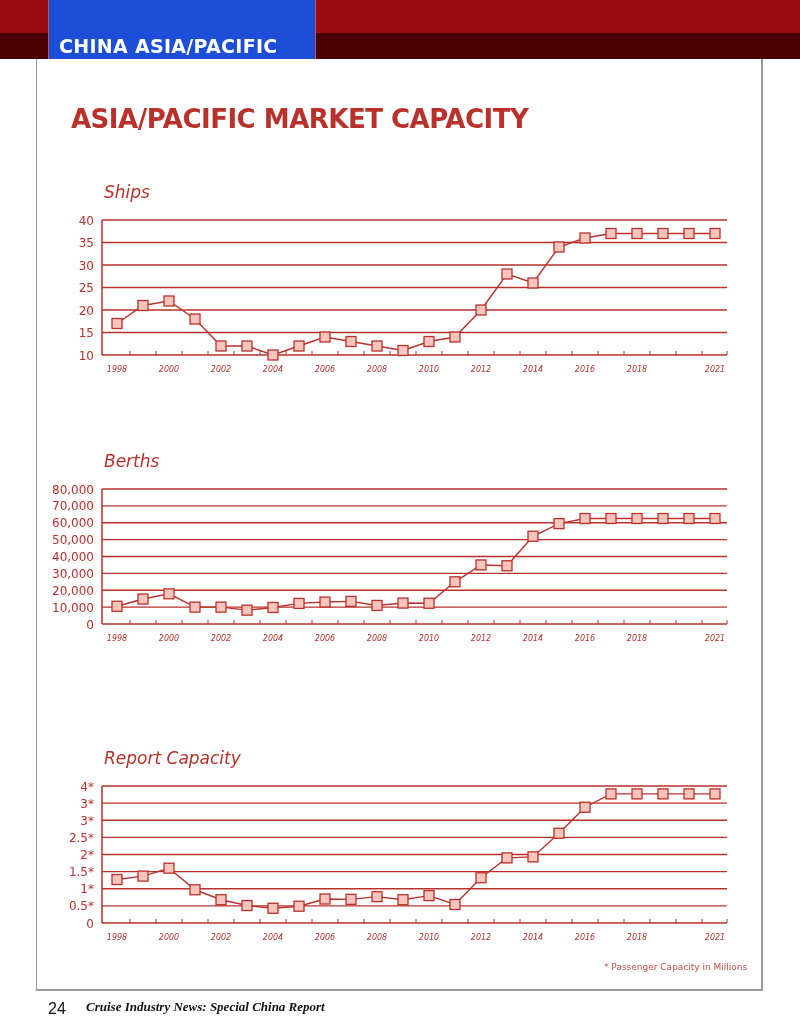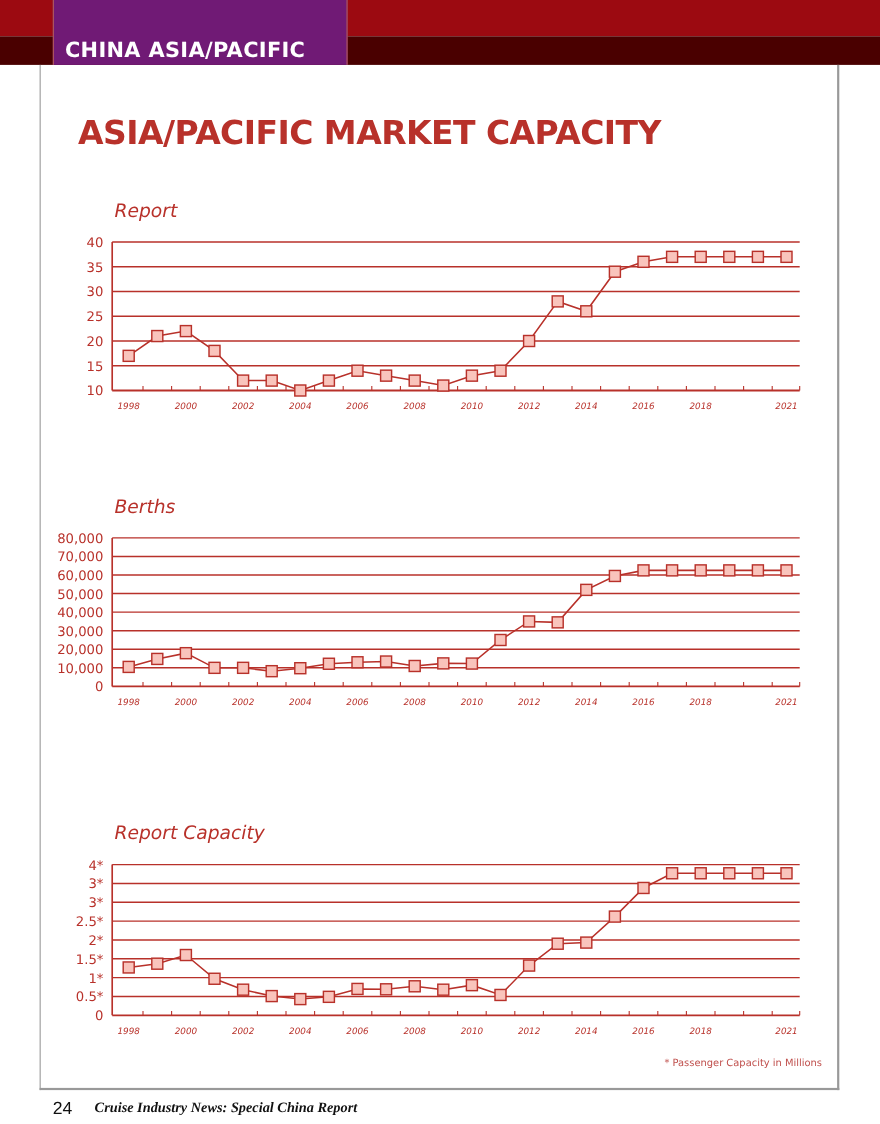--- a/index.html
+++ b/index.html
@@ -1,41 +1,41 @@
 <!DOCTYPE html>
 <html><head>
 <meta charset="utf-8">
 <style>
   html, body { margin:0; padding:0; background:#ffffff; }
   body { width:800px; height:1022px; position:relative; overflow:hidden; font-family:"DejaVu Sans", sans-serif; }
   .band-top { position:absolute; left:0; top:0; width:800px; height:33px; background:#9c0a11; }
   .band-bot { position:absolute; left:0; top:33px; width:800px; height:26px; background:#4a0000; }
-  .section-tab { position:absolute; left:48px; top:0; width:266px; height:59px; background:#701a75; border-left:1px solid #b35a5a; border-right:1px solid #b35a5a; }
+  .section-tab { position:absolute; left:48px; top:0; width:266px; height:59px; background:#1d4ed8; border-left:1px solid #b35a5a; border-right:1px solid #b35a5a; }
   .section-tab span { position:absolute; left:10px; top:35px; color:#fff; font-family:"DejaVu Sans", sans-serif; font-weight:bold; font-size:19px; letter-spacing:0.3px; }
   .frame { position:absolute; left:36px; top:59px; width:727px; height:932px; border-left:1px solid #999; border-right:2px solid #999; border-bottom:2px solid #999; box-sizing:border-box; }
-  .page-title { position:absolute; left:71px; top:104px; color:#b8312a; font-family:"DejaVu Sans", sans-serif; font-weight:bold; font-size:30px; letter-spacing:-0.5px; }
+  .page-title { position:absolute; left:71px; top:104px; color:#b8312a; font-family:"DejaVu Sans", sans-serif; font-weight:bold; font-size:26px; letter-spacing:-0.5px; }
   .chart-title { position:absolute; left:104px; color:#b8312a; font-style:italic; font-size:17px; font-family:"DejaVu Sans", sans-serif; }
   svg.chart { position:absolute; left:0; }
   .footnote { position:absolute; left:604px; top:962px; color:#c0504d; font-size:9px; font-family:"DejaVu Sans", sans-serif;text-align:right; }
   .footer-num { position:absolute; left:48px; top:1000px; font-family:"Liberation Sans", sans-serif; font-size:16px; color:#111; }
   .footer-pub { position:absolute; left:86px; top:999px; font-family:"Liberation Serif", serif; font-style:italic; font-weight:bold; font-size:13px; color:#111; }
 </style>
 </head>
 <body>
 
 <div class="band-top"></div>
 <div class="band-bot"></div>
 <div class="section-tab">
   <span>CHINA ASIA/PACIFIC</span>
 </div>
 <div class="frame"></div>
 
 <div class="page-title">ASIA/PACIFIC MARKET CAPACITY</div>
 
-<div class="chart-title" style="top:182px">Report</div>
+<div class="chart-title" style="top:182px">Ships</div>
 <svg class="chart" id="chart0" style="top:205px" width="800" height="180">
     <line x1="102" x2="727" y1="150" y2="150" stroke="#b8312a" stroke-width="1.6"></line>
     <text x="94" y="154.5" text-anchor="end" fill="#b8312a" font-size="12" font-family="DejaVu Sans, sans-serif">10</text>
     <line x1="102" x2="727" y1="127.5" y2="127.5" stroke="#b8312a" stroke-width="1.3"></line>
     <text x="94" y="132" text-anchor="end" fill="#b8312a" font-size="12" font-family="DejaVu Sans, sans-serif">15</text>
     <line x1="102" x2="727" y1="105" y2="105" stroke="#b8312a" stroke-width="1.3"></line>
     <text x="94" y="109.5" text-anchor="end" fill="#b8312a" font-size="12" font-family="DejaVu Sans, sans-serif">20</text>
     <line x1="102" x2="727" y1="82.5" y2="82.5" stroke="#b8312a" stroke-width="1.3"></line>
     <text x="94" y="87" text-anchor="end" fill="#b8312a" font-size="12" font-family="DejaVu Sans, sans-serif">25</text>
     <line x1="102" x2="727" y1="60" y2="60" stroke="#b8312a" stroke-width="1.3"></line>

